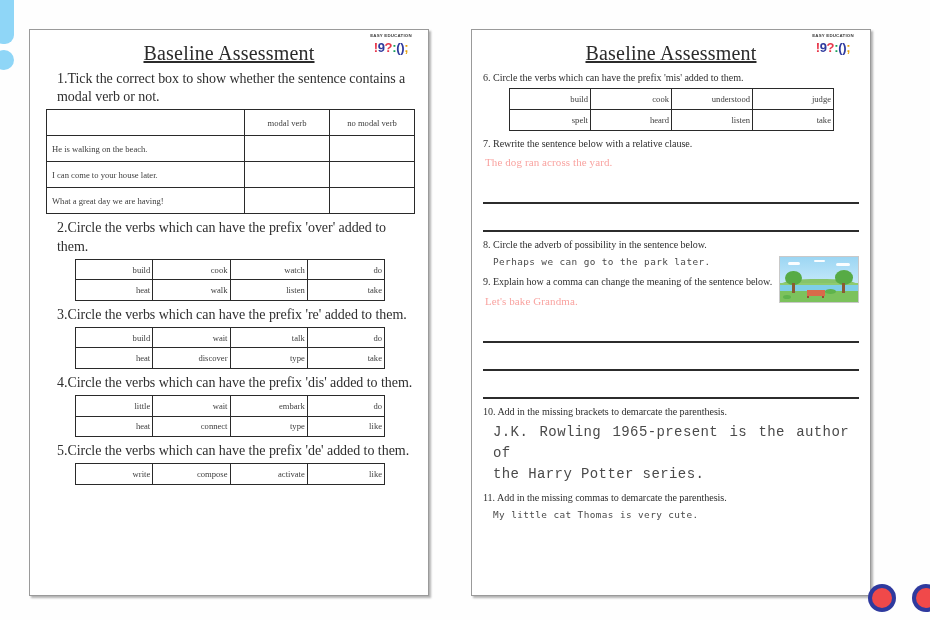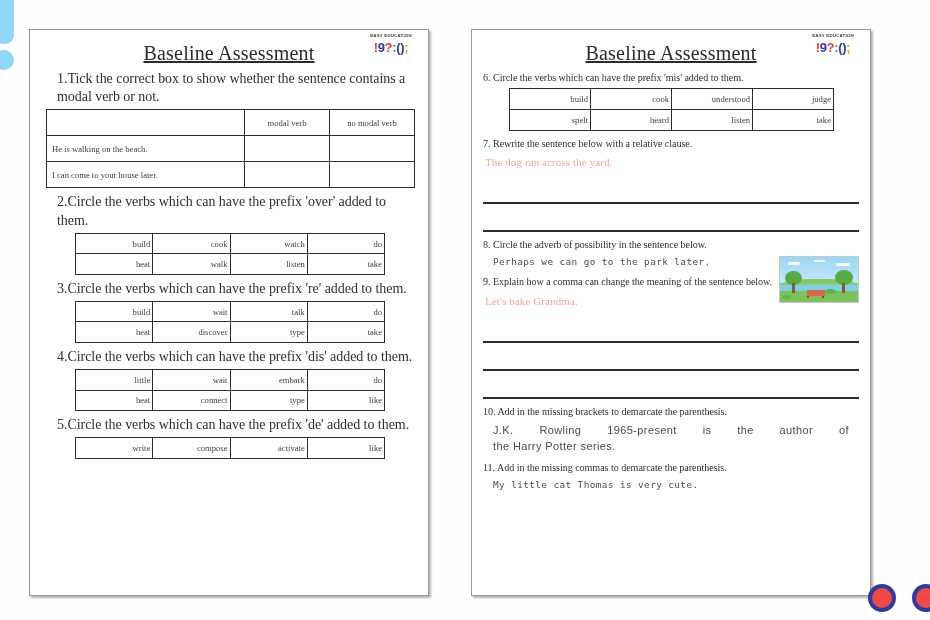--- a/index.html
+++ b/index.html
@@ -153,22 +153,22 @@
   
   .mono-line {
     font-family: "DejaVu Sans Mono", monospace;
     font-size: 9.4px;
     color: #4a4a4a;
     letter-spacing: 0.4px;
     margin: 3px 0 0 10px;
     line-height: 1.5;
   }
   .mono-justify {
-    font-family: Liberation Sans, sans-serif;
-    font-size: 11px;
+    font-family: Liberation Mono, monospace;
+    font-size: 14px;
     color: #4a4a4a;
     letter-spacing: 0.4px;
     margin: 3px 10px 0 10px;
     line-height: 1.5;
     text-align: justify;
   }
   .mono-justify > span { display: block; }
   .mono-justify .just { text-align: justify; text-align-last: justify; }
 
   
@@ -249,20 +249,25 @@
           <td class="c2">modal verb</td>
           <td class="c3">no modal verb</td>
         </tr>
         <tr>
           <td class="sentence">He is walking on the beach.</td>
           <td></td>
           <td></td>
         </tr>
         <tr>
           <td class="sentence">I can come to your house later.</td>
+          <td></td>
+          <td></td>
+        </tr>
+        <tr>
+          <td class="sentence">What a great day we are having!</td>
           <td></td>
           <td></td>
         </tr>
       </tbody>
         </table>
 
       <div class="q">2.Circle the verbs which can have the prefix 'over' added to them.</div>
       <table class="grid word-table">
         <tbody>
             <tr>

